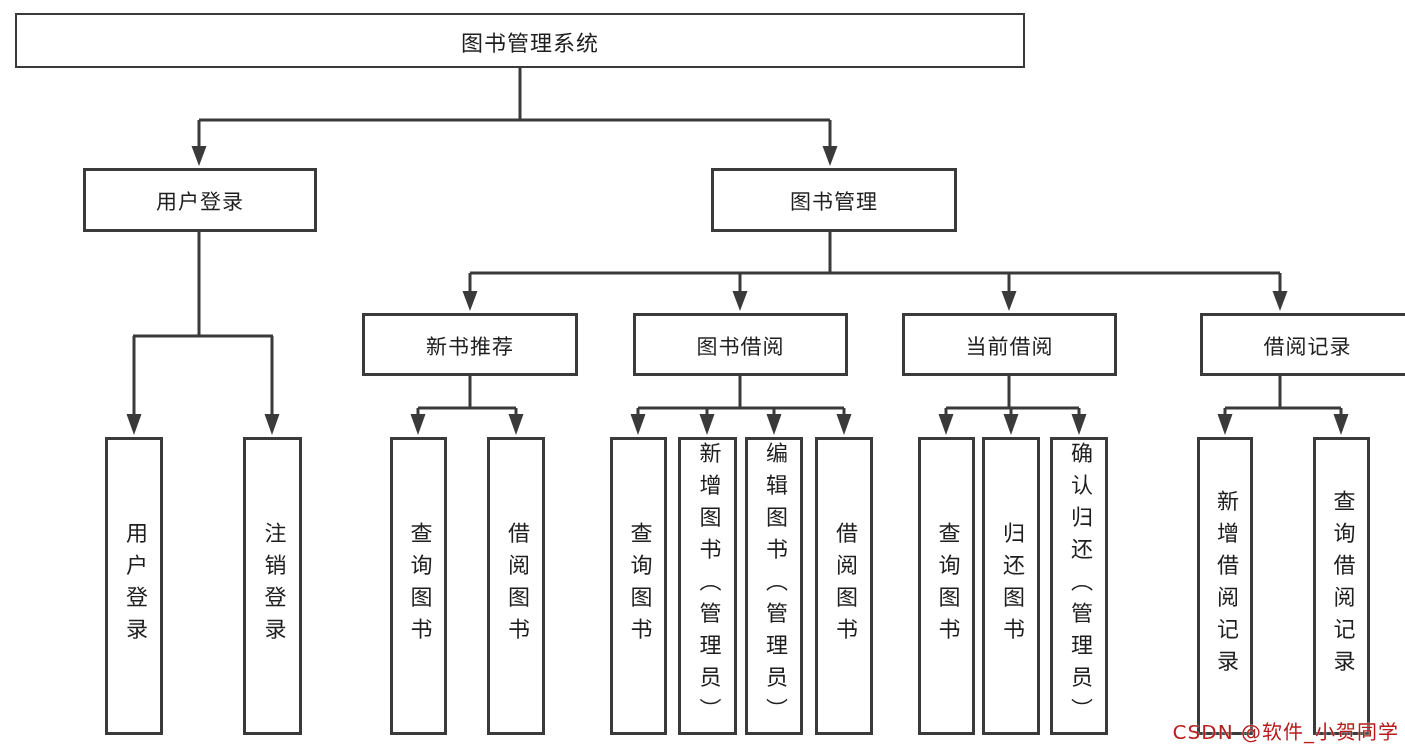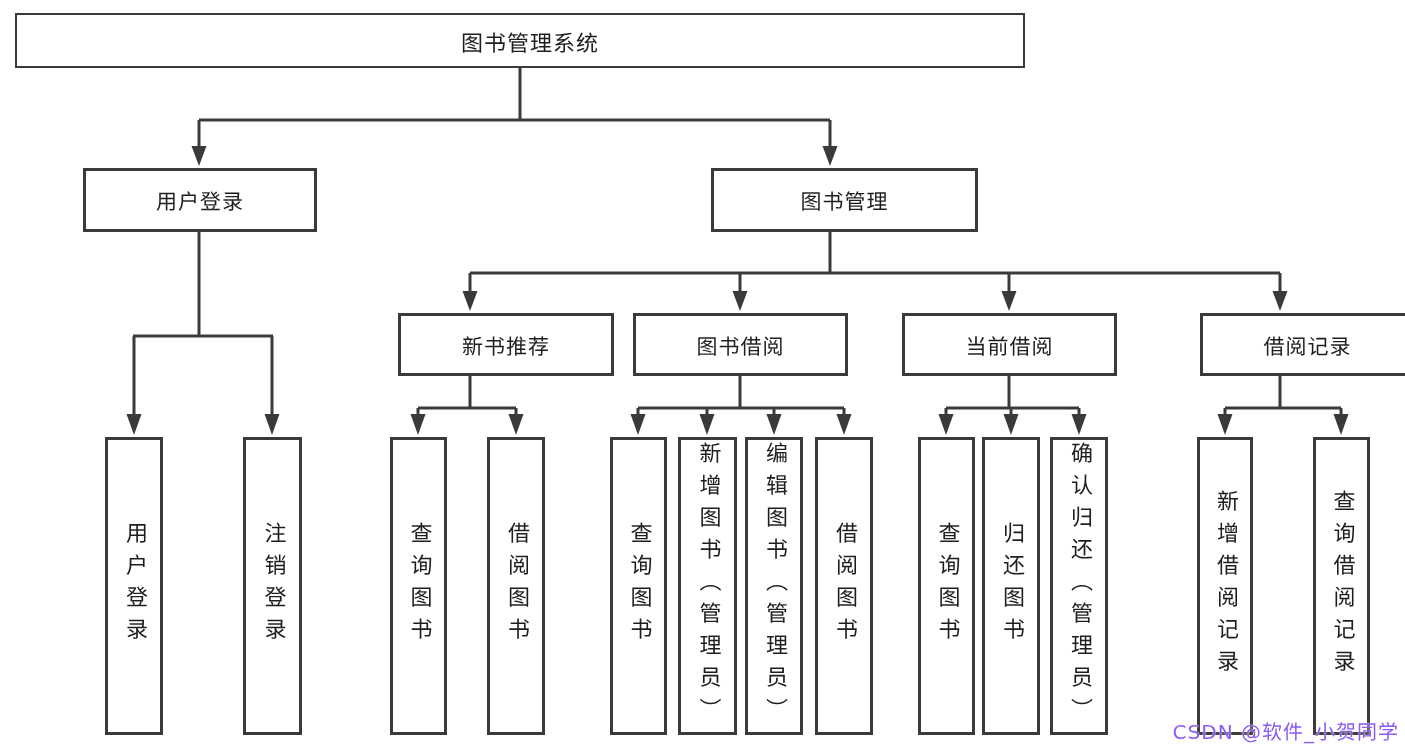--- a/index.html
+++ b/index.html
@@ -28,21 +28,21 @@
     text-orientation:mixed;
     font-size:22px;
     letter-spacing:10px;
     line-height:1;
     white-space:nowrap;
   }
   .watermark{
     position:absolute;
     top:716px;right:6px;
     font-size:20px;
-    color:#8b5cf6;
+    color:#b91c1c;
     letter-spacing:1px;
     text-shadow:0 0 2px #ffffff;
     pointer-events:none;
   }
 </style>
 </head>
 <body>
 
 <div id="stage">
 
@@ -114,25 +114,25 @@
     </g>
   </svg>
 
   <div class="box hbox root" style="left:15px;top:13px;width:1010px;height:55px;">
     <span>图书管理系统</span>
   </div>
 
   <div class="box hbox" style="left:83px;top:168px;width:234px;height:64px;">
     <span>用户登录</span>
   </div>
-  <div class="box hbox" style="left:711px;top:168px;width:267px;height:64px;">
+  <div class="box hbox" style="left:711px;top:168px;width:246px;height:64px;">
     <span>图书管理</span>
   </div>
 
-  <div class="box hbox" style="left:362px;top:313px;width:216px;height:63px;margin-left:36px;">
+  <div class="box hbox" style="left:362px;top:313px;width:216px;height:63px;">
     <span>新书推荐</span>
   </div>
   <div class="box hbox" style="left:902px;top:313px;width:215px;height:63px;">
     <span>当前借阅</span>
   </div>
   <div class="box hbox" style="left:633px;top:313px;width:215px;height:63px;">
     <span>图书借阅</span>
   </div>
   <div class="box hbox" style="left:1172px;top:313px;width:215px;height:63px;margin-left:28px;">
     <span>借阅记录</span>

